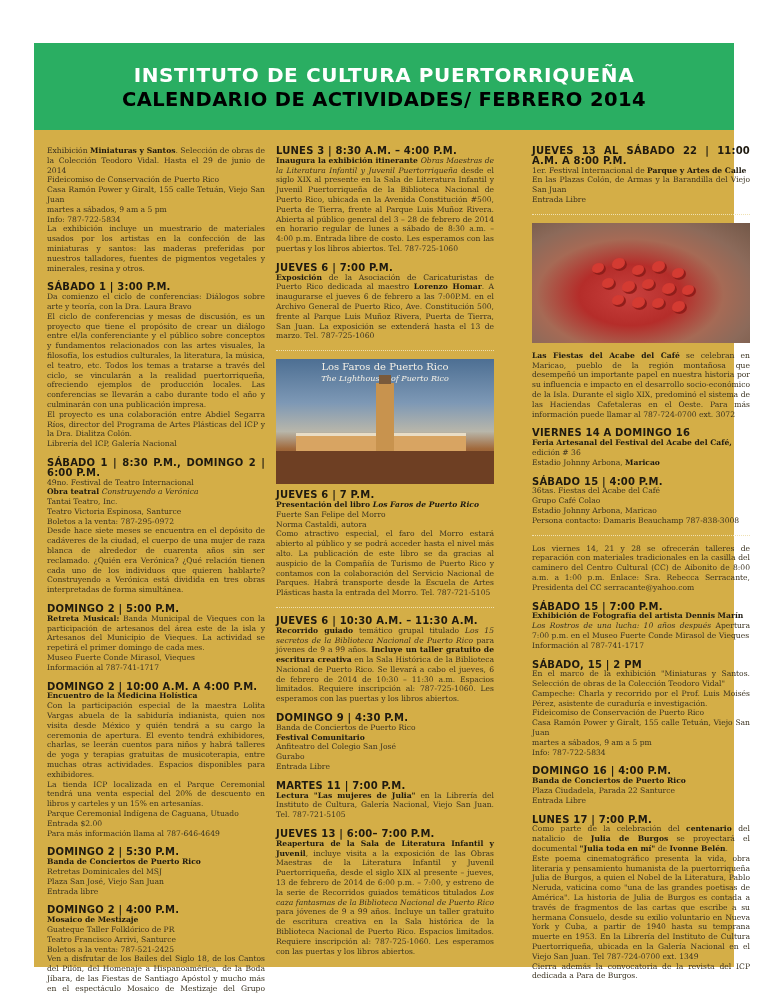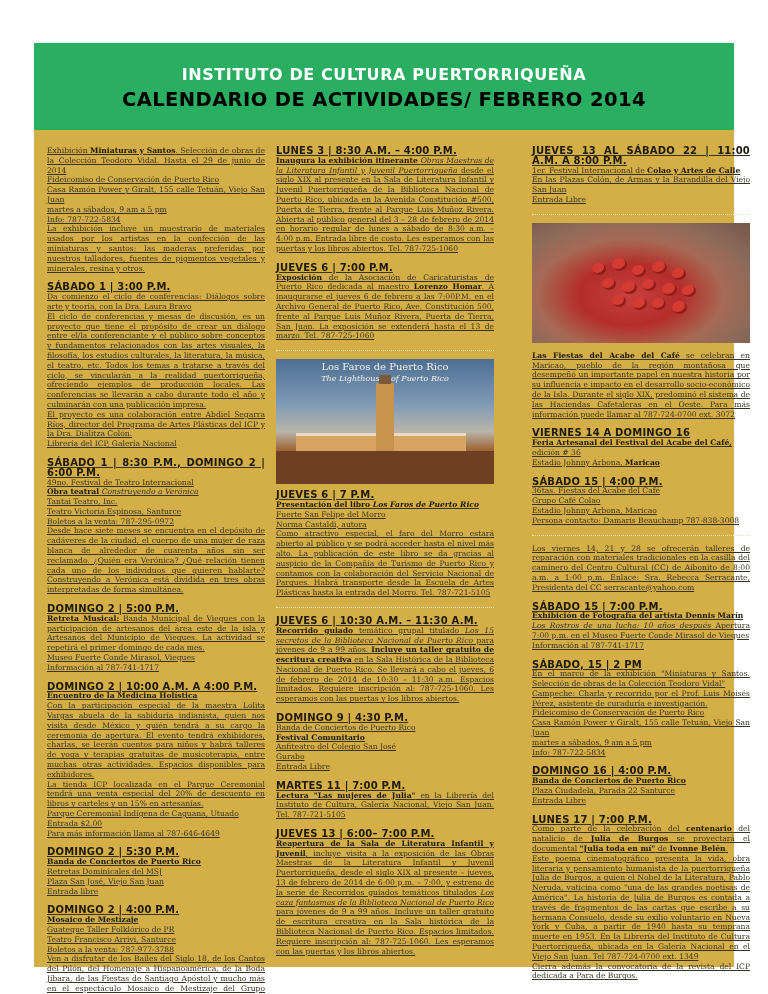--- a/index.html
+++ b/index.html
@@ -1,26 +1,26 @@
 <!DOCTYPE html>
 <html><head>
 <meta charset="utf-8">
 <style>
   html, body { margin: 0; padding: 0; background: #ffffff; }
   body { width: 768px; height: 994px; position: relative; overflow: hidden; font-family: "DejaVu Serif", serif; }
   .header { position: absolute; left: 34px; top: 43px; width: 700px; height: 145px; background: #2aae62; box-sizing: border-box; padding-top: 51px; text-align: center; }
-  .header .t1 { font-family: "DejaVu Sans", sans-serif; font-weight: bold; color: #ffffff; font-size: 16px; letter-spacing: 0.6px; line-height: 24px; }
+  .header .t1 { font-family: "DejaVu Sans", sans-serif; font-weight: bold; color: #ffffff; font-size: 20px; letter-spacing: 0.6px; line-height: 24px; }
   .header .t2 { font-family: "DejaVu Sans", sans-serif; font-weight: bold; color: #000000; font-size: 19.5px; letter-spacing: 0.4px; line-height: 25px; }
   .page { position: absolute; left: 34px; top: 130px; width: 700px; height: 837px; background: #d4ae47; }
   .header { top: 43px; height: 87px; padding-top: 20px; }
   .col { position: absolute; top: 16px; font-size: 7.6px; line-height: 9.8px; color: #3a3220; text-align: justify; }
   .c1 { left: 13px; width: 218px; }
   .c2 { left: 242px; width: 218px; }
   .c3 { left: 498px; width: 218px; }
-  .ev { margin-bottom: 9px; text-decoration: underline; }
+  .ev { margin-bottom: 9px; }
   .h { font-family: "DejaVu Sans", sans-serif; font-weight: bold; color: #1f1a10; font-size: 10px; letter-spacing: 0.2px; }
   .b { font-weight: bold; color: #1f1a10; }
   .i { font-style: italic; }
   .ln { display: block; }
   .sep { border-top: 1px dotted #efe0b0; margin: 6px 0 8px 0; height: 0; }
   .img-light { width: 218px; height: 125px; margin: 2px 0 6px 0; position: relative; overflow: hidden;
      background: linear-gradient(180deg, #4d6f93 0%, #7d98b5 35%, #b8b6aa 58%, #a0683a 72%, #6b3c22 100%); }
   .img-light .tt { position: absolute; top: 3px; width: 100%; text-align: center; color: #f4f0e6; font-size: 10px; font-family: "DejaVu Serif", serif; }
   .img-light .st { position: absolute; top: 15px; width: 100%; text-align: center; color: #f4f0e6; font-size: 8px; font-style: italic; }
   .tower { position: absolute; left: 100px; top: 24px; width: 18px; height: 70px; background: #c8934e; }
@@ -86,21 +86,21 @@
       <span class="ln b">Banda de Conciertos de Puerto Rico</span>
       <span class="ln">Retretas Dominicales del MSJ</span>
       <span class="ln">Plaza San José, Viejo San Juan</span>
       <span class="ln">Entrada libre</span>
     </div>
     <div class="ev">
       <div class="h">DOMINGO 2 | 4:00 P.M.</div>
       <span class="ln b">Mosaico de Mestizaje</span>
       <span class="ln">Guateque Taller Folklórico de PR</span>
       <span class="ln">Teatro Francisco Arrivi, Santurce</span>
-      <span class="ln">Boletos a la venta: 787-977-3788</span>
+      <span class="ln">Boletos a la venta: 787-521-2425</span>
       <span class="ln">Ven a disfrutar de los Bailes del Siglo 18, de los Cantos del Pilón, del Homenaje a Hispanoamérica, de la Boda Jíbara, de las Fiestas de Santiago Apóstol y mucho más en el espectáculo Mosaico de Mestizaje del Grupo Guateque.</span>
     </div>
   </div>
 
   <div class="col c2">
     <div class="ev">
       <div class="h">LUNES 3 | 8:30 A.M. – 4:00 P.M.</div>
       <span class="b">Inaugura la exhibición itinerante </span><span class="i">Obras Maestras de la Literatura Infantil y Juvenil Puertorriqueña</span><span> desde el siglo XIX al presente en la Sala de Literatura Infantil y Juvenil Puertorriqueña de la Biblioteca Nacional de Puerto Rico, ubicada en la Avenida Constitución #500, Puerta de Tierra, frente al Parque Luis Muñoz Rivera. Abierta al público general del 3 – 28 de febrero de 2014 en horario regular de lunes a sábado de 8:30 a.m. – 4:00 p.m. Entrada libre de costo. Les esperamos con las puertas y los libros abiertos. Tel. 787-725-1060</span>
     </div>
     <div class="ev">
@@ -141,21 +141,21 @@
     </div>
     <div class="ev">
       <div class="h">JUEVES 13 | 6:00– 7:00 P.M.</div>
       <span class="b">Reapertura de la Sala de Literatura Infantil y Juvenil</span><span>, incluye visita a la exposición de las Obras Maestras de la Literatura Infantil y Juvenil Puertorriqueña, desde el siglo XIX al presente – jueves, 13 de febrero de 2014 de 6:00 p.m. – 7:00, y estreno de la serie de Recorridos guiados temáticos titulados </span><span class="i">Los caza fantasmas de la Biblioteca Nacional de Puerto Rico</span><span> para jóvenes de 9 a 99 años. Incluye un taller gratuito de escritura creativa en la Sala histórica de la Biblioteca Nacional de Puerto Rico. Espacios limitados. Requiere inscripción al: 787-725-1060. Les esperamos con las puertas y los libros abiertos.</span>
     </div>
   </div>
 
   <div class="col c3">
     <div class="ev">
       <div class="h">JUEVES 13 AL SÁBADO 22 | 11:00 A.M. A 8:00 P.M.</div>
-      <span class="ln"><span>1er. Festival Internacional de </span><span class="b">Colao y Artes de Calle</span></span>
+      <span class="ln"><span>1er. Festival Internacional de </span><span class="b">Parque y Artes de Calle</span></span>
       <span class="ln">En las Plazas Colón, de Armas y la Barandilla del Viejo San Juan</span>
       <span class="ln">Entrada Libre</span>
     </div>
     <div class="sep"></div>
     <div class="img-coffee">
       <div class="bean" style="left:60px;top:40px;width:14px;height:12px;"></div>
       <div class="bean" style="left:80px;top:35px;width:15px;height:13px;"></div>
       <div class="bean" style="left:100px;top:42px;width:14px;height:12px;"></div>
       <div class="bean" style="left:120px;top:38px;width:15px;height:13px;"></div>
       <div class="bean" style="left:140px;top:45px;width:14px;height:12px;"></div>

